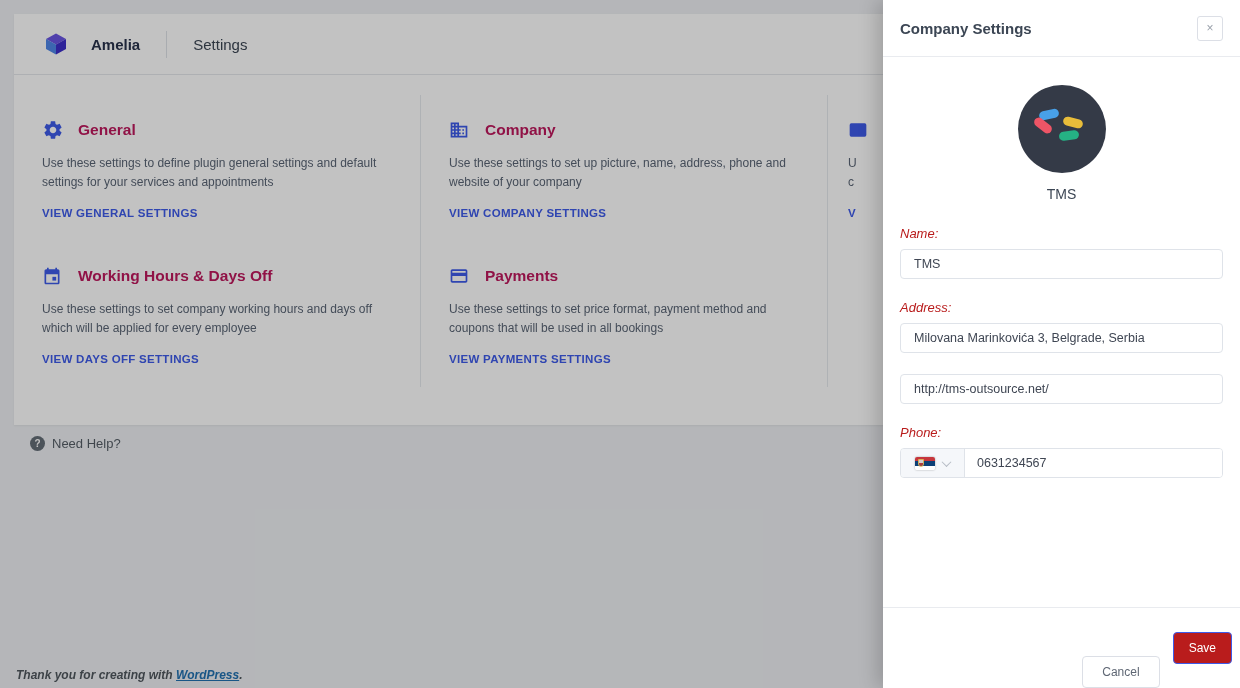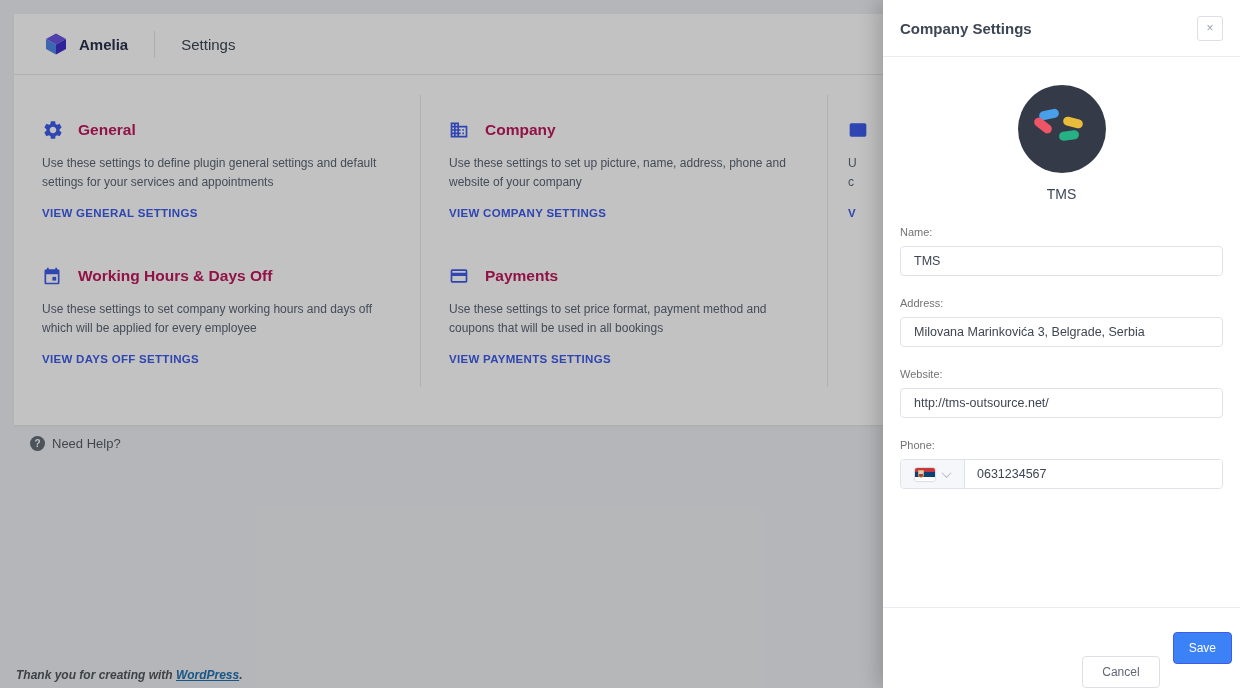--- a/index.html
+++ b/index.html
@@ -15,21 +15,21 @@
   .wp-page { position:absolute; inset:0; z-index:1; }
 
   .plugin-card {
     position:absolute; left:14px; top:14px; right:14px; height:411px;
     background:#ffffff; box-shadow:0 1px 2px rgba(0,0,0,.06);
   }
   .plugin-header {
     height:61px; border-bottom:1px solid #e5e8ec;
     display:flex; align-items:center; padding:0 30px;
   }
-  .brand { display:flex; align-items:center; gap:11px; }
+  .brand { display:flex; align-items:center; gap:23px; }
   .brand-name { font-size:15px; font-weight:700; color:#29324c; }
   .header-sep { width:1px; height:27px; background:#dfe3e8; margin:0 26px; }
   .page-title { font-size:15px; color:#3c4654; }
 
   .grid-row { display:flex; }
   .grid { padding-top:20px; }
   .card {
     width:407px; flex:0 0 407px; height:146px;
     padding:24px 30px 0 28px; border-right:1px solid #e7eaee;
   }
@@ -88,21 +88,21 @@
     margin:0 auto; position:relative;
   }
   .pill { position:absolute; width:20px; height:9px; border-radius:5px; }
   .pill.p-blue   { left:21px; top:25px; background:#48a0e8; transform:rotate(-12deg); }
   .pill.p-red    { left:15px; top:36px; background:#ee5566; transform:rotate(38deg); }
   .pill.p-yellow { left:45px; top:33px; background:#e9bd3a; transform:rotate(14deg); }
   .pill.p-green  { left:41px; top:46px; background:#25b184; transform:rotate(-8deg); }
   .logo-name { margin-top:13px; font-size:14px; color:#3c4654; }
 
   .field { margin-bottom:21px; }
-  .field-label { display:block; font-size:11px; color:#737373; margin-bottom:8px; }
+  .field-label { display:block; font-size:13px; color:#b91c1c; margin-bottom:8px;font-style:italic; }
   .text-input {
     width:100%; height:30px; border:1px solid #dfe3e9; border-radius:4px;
     padding:0 13px; font-size:12.5px; color:#3f4653; background:#fff;
     font-family:"Liberation Sans", sans-serif; outline:none;
   }
   .phone-row {
     display:flex; height:30px; border:1px solid #dfe3e9; border-radius:4px; overflow:hidden;
   }
   .country-select {
     width:64px; flex:0 0 64px; background:#f5f7fa; border-right:1px solid #dfe3e9;
@@ -128,21 +128,21 @@
 
   .drawer-footer {
     flex:0 0 53px; border-top:1px solid #e9ebef;
     display:flex; align-items:center; justify-content:flex-end; gap:13px; padding:0 8px 0 17px;
   }
   .btn {
     border-radius:4px; font-size:12px; cursor:pointer;
     font-family:"Liberation Sans", sans-serif;
   }
   .btn-cancel { padding:8px 19px; border:1px solid #dcdfe6; background:#fff; color:#5f6774;margin-top:48px; }
-  .btn-save   { padding:8px 15px; border:1px solid #3e5be9; background:#3b82f6; color:#fff; }
+  .btn-save   { padding:8px 15px; border:1px solid #3e5be9; background:#b91c1c; color:#fff; }
 </style>
 </head>
 <body>
 
 <div class="wp-page">
 
   <div class="plugin-card">
 
     <div class="plugin-header">
       <div class="brand">
@@ -273,21 +273,20 @@
       <label class="field-label">Name:</label>
       <input class="text-input" type="text" value="TMS" style="">
     </div>
 
     <div class="field">
       <label class="field-label">Address:</label>
       <input class="text-input" type="text" value="Milovana Marinkovića 3, Belgrade, Serbia" style="">
     </div>
 
     <div class="field">
-      <label class="field-label">Website:</label>
       <input class="text-input" type="text" value="http://tms-outsource.net/" style="">
     </div>
 
     <div class="field">
       <label class="field-label">Phone:</label>
       <div class="phone-row">
         <div class="country-select">
           <span class="flag">
             <span class="flag-emblem"></span>
           </span>

